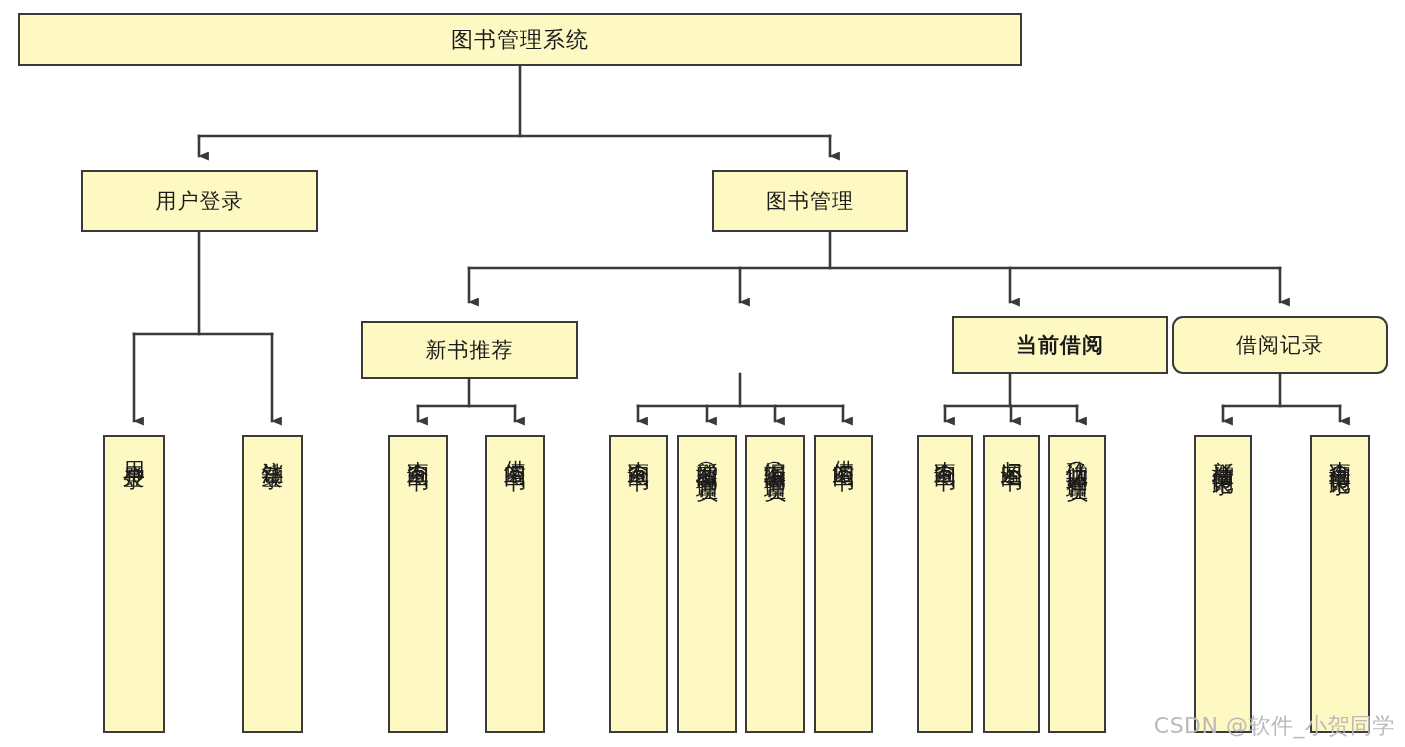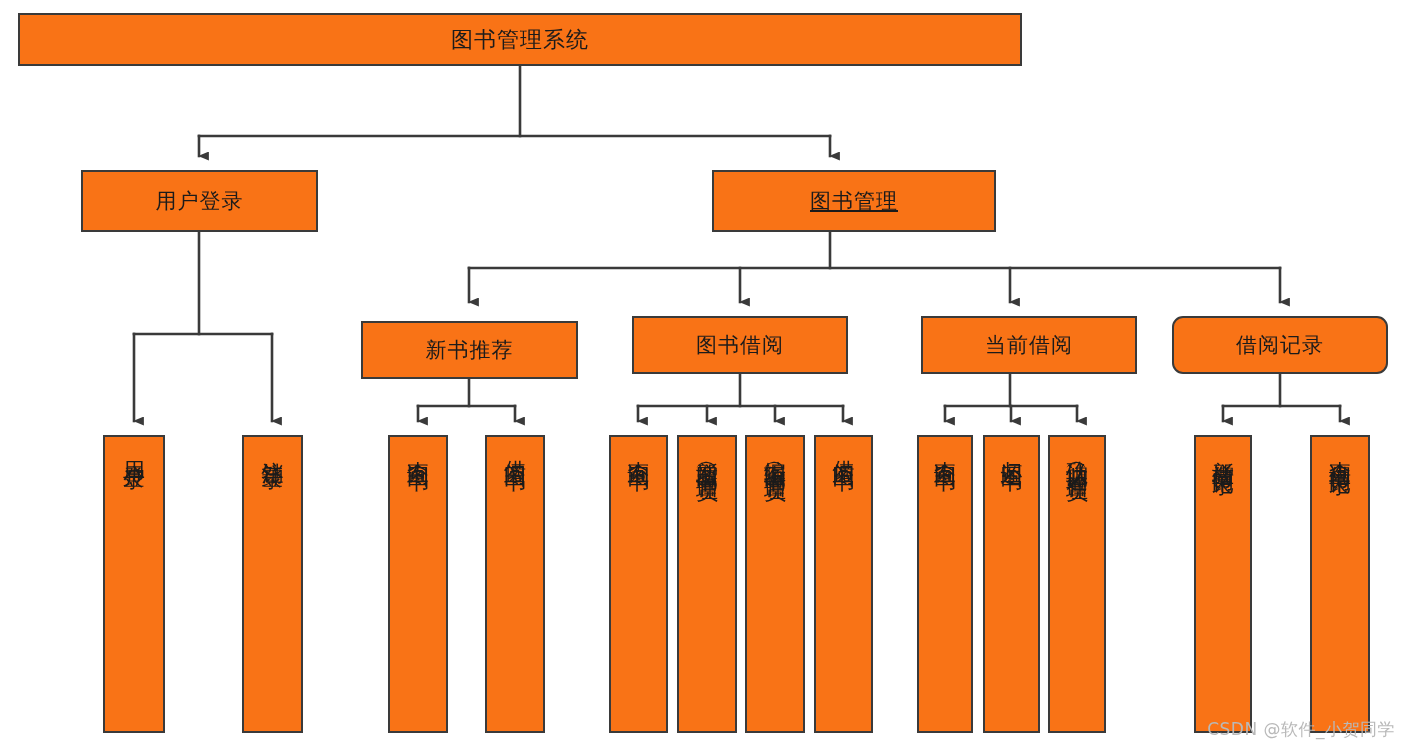--- a/index.html
+++ b/index.html
@@ -22,21 +22,21 @@
     position: absolute;
     left: 0;
     top: 0;
     width: 1405px;
     height: 747px;
     pointer-events: none;
   }
   .node {
     position: absolute;
     box-sizing: border-box;
-    background: #f97316;
+    background: #fef9c3;
     border: 2px solid #3a3a3a;
     display: flex;
     align-items: center;
     justify-content: center;
     color: #1b1b1b;
     z-index: 2;
   }
   .node .label {
     display: block;
     text-align: center;
@@ -58,21 +58,21 @@
     letter-spacing: 3px;
     line-height: 1;
   }
   .node.root .label {
     font-size: 22px;
   }
   #watermark {
     position: absolute;
     right: 10px;
     bottom: 6px;
-    font-size: 17px;
+    font-size: 22px;
     color: #b9b9b9;
     letter-spacing: 0.5px;
     z-index: 5;
     white-space: nowrap;
   }
 </style>
 </head>
 <body>
 
 <div id="canvas">
@@ -127,31 +127,28 @@
     </g>
   </svg>
 
   <div class="node horizontal root" style="left:18px; top:13px; width:1004px; height:53px;">
     <span class="label">图书管理系统</span>
   </div>
 
   <div class="node horizontal" style="left:81px; top:170px; width:237px; height:62px;">
     <span class="label">用户登录</span>
   </div>
-  <div class="node horizontal" style="left:712px; top:170px; width:284px; height:62px;text-decoration:underline;">
+  <div class="node horizontal" style="left:712px; top:170px; width:196px; height:62px;">
     <span class="label">图书管理</span>
   </div>
 
   <div class="node horizontal" style="left:361px; top:321px; width:217px; height:58px;">
     <span class="label">新书推荐</span>
   </div>
-  <div class="node horizontal" style="left:632px; top:316px; width:216px; height:58px;">
-    <span class="label">图书借阅</span>
-  </div>
-  <div class="node horizontal" style="left:921px; top:316px; width:216px; height:58px;">
+  <div class="node horizontal" style="left:952px; top:316px; width:216px; height:58px;font-weight:bold;">
     <span class="label">当前借阅</span>
   </div>
   <div class="node horizontal" style="left:1172px; top:316px; width:216px; height:58px;border-radius:11px;">
     <span class="label">借阅记录</span>
   </div>
 
   <div class="node vertical" style="left:103px; top:435px; width:62px; height:298px;">
     <span class="label">用户登录</span>
   </div>
   <div class="node vertical" style="left:242px; top:435px; width:61px; height:298px;">

